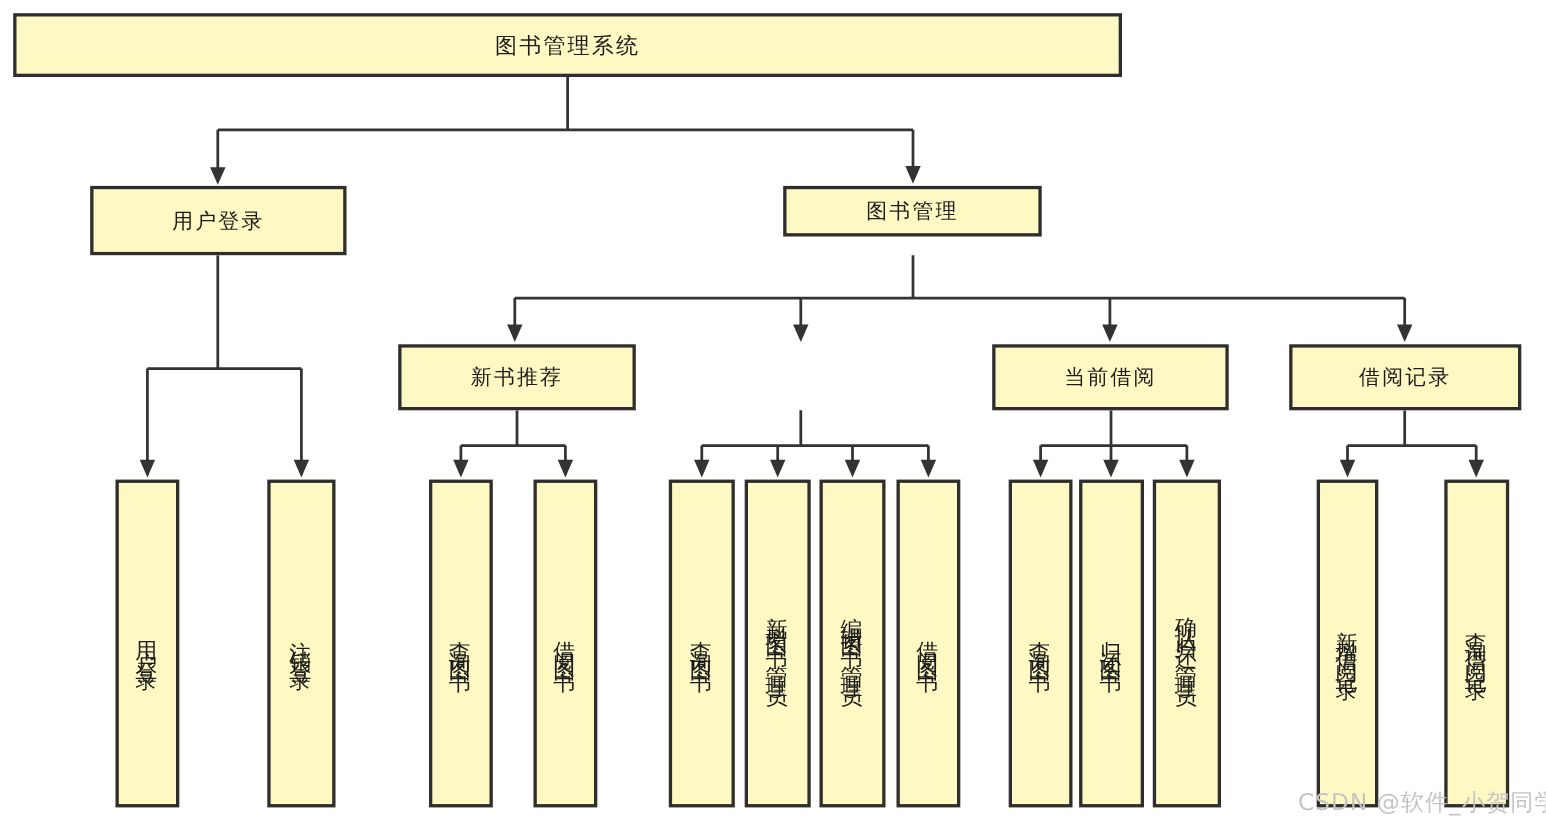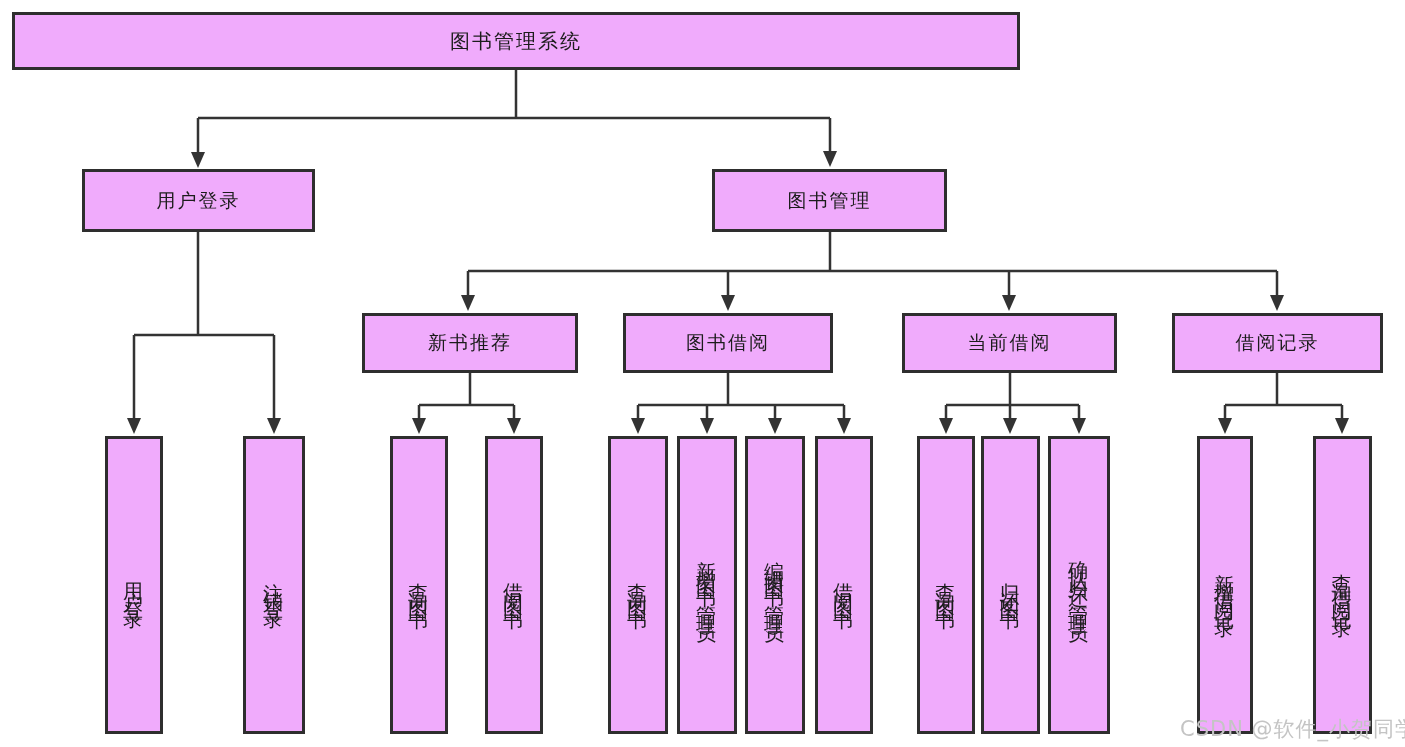--- a/index.html
+++ b/index.html
@@ -23,21 +23,21 @@
   }
   .wires{
     position:absolute;
     left:0;top:0;
     width:1405px;height:747px;
     pointer-events:none;
   }
   .node{
     position:absolute;
     border:3px solid var(--box-border);
-    background:#f0abfc;
+    background:#fef9c3;
     display:flex;
     align-items:center;
     justify-content:center;
     color:var(--text);
   }
   .node-h{
     font-size:19px;
     letter-spacing:2px;
     white-space:nowrap;
   }
@@ -104,24 +104,23 @@
       <polygon points="1003,418 1017,418 1010,434"></polygon>
       <polygon points="1072,418 1086,418 1079,434"></polygon>
       <polygon points="1218,418 1232,418 1225,434"></polygon>
       <polygon points="1335,418 1349,418 1342,434"></polygon>
     </g>
   </svg>
 
   <div class="node node-h node-root" style="left:12px;top:12px;width:1008px;height:58px;">图书管理系统</div>
 
   <div class="node node-h" style="left:82px;top:169px;width:233px;height:63px;">用户登录</div>
-  <div class="node node-h" style="left:712px;top:169px;width:235px;height:63px;">图书管理</div>
+  <div class="node node-h" style="left:712px;top:169px;width:235px;height:46px;">图书管理</div>
 
   <div class="node node-h" style="left:362px;top:313px;width:216px;height:60px;font-family:Liberation Serif, serif;">新书推荐</div>
-  <div class="node node-h" style="left:623px;top:313px;width:210px;height:60px;">图书借阅</div>
   <div class="node node-h" style="left:1172px;top:313px;width:211px;height:60px;">借阅记录</div>
   <div class="node node-h" style="left:902px;top:313px;width:215px;height:60px;">当前借阅</div>
 
   <div class="node node-v" style="left:105px;top:436px;width:58px;height:298px;">
     <span class="vtext">用户登录</span>
   </div>
   <div class="node node-v" style="left:243px;top:436px;width:62px;height:298px;">
     <span class="vtext">注销登录</span>
   </div>
 

